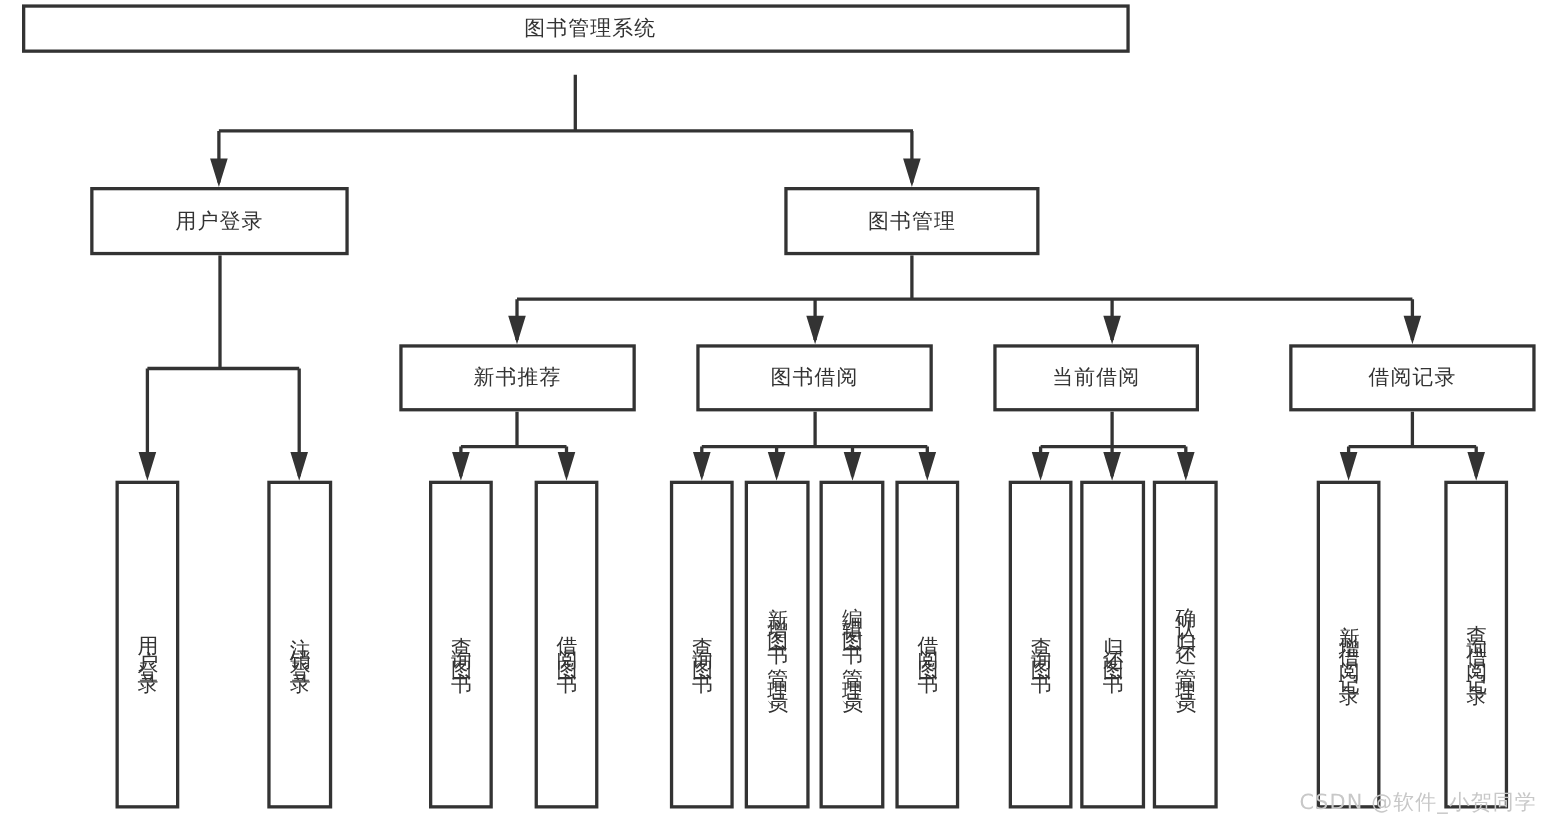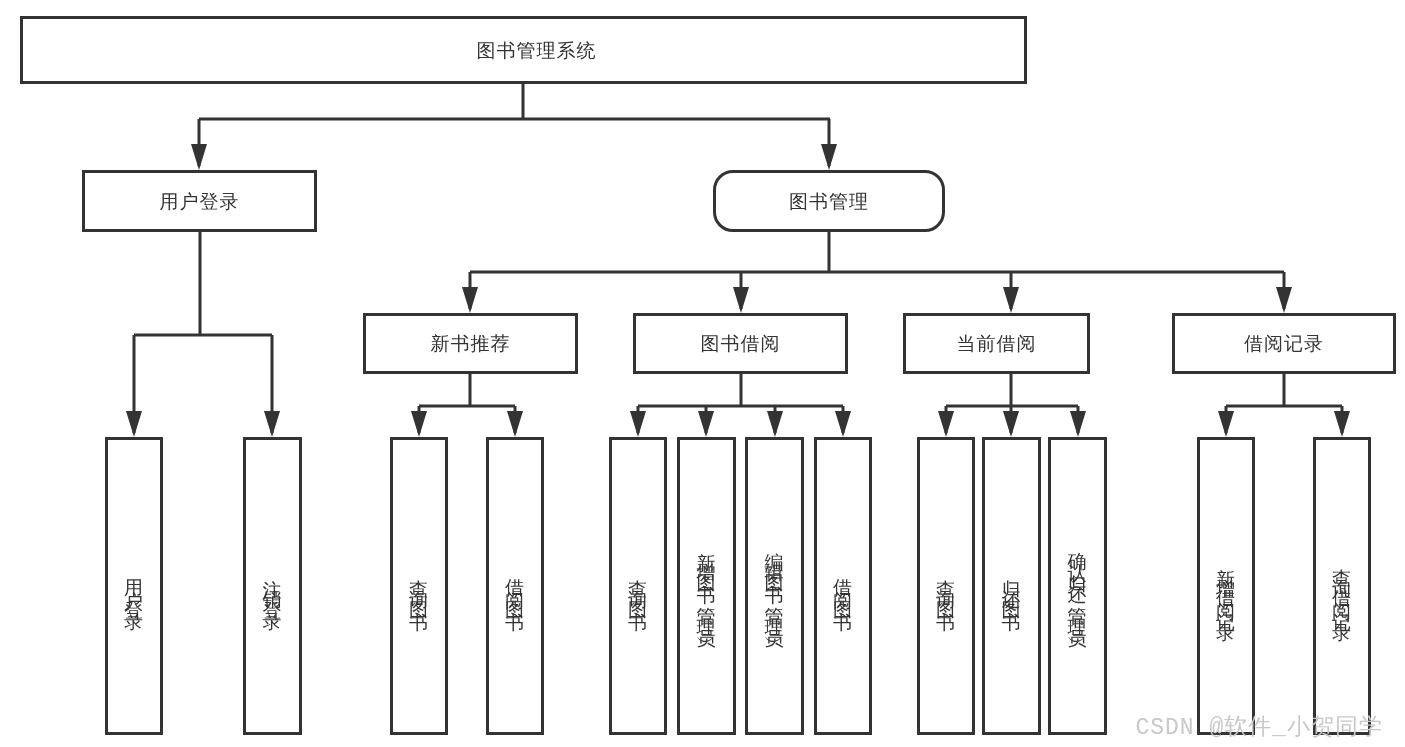--- a/index.html
+++ b/index.html
@@ -47,27 +47,26 @@
     white-space: nowrap;
   }
   .box.v {
     writing-mode: vertical-rl;
     text-orientation: mixed;
     letter-spacing: 11px;
     font-size: 19px;
   }
   .watermark {
     position: absolute;
-    right: 22px;
+    right: 8px;
     bottom: 5px;
     color: var(--watermark, #c8c8c8);
-    font-size: 23px;
+    font-size: 19px;
     letter-spacing: 1px;
     white-space: nowrap;
-    font-family: Liberation Mono, monospace;
   }
 </style>
 </head>
 <body>
 
 <div class="canvas">
 
   <svg class="connectors" width="1405" height="747" viewBox="0 0 1405 747" aria-hidden="true">
     <path class="line" d="
       M523 68 V119 M199 119 H830 M199 119 V166 M829 119 V166
@@ -83,24 +82,24 @@
       M1003 287 L1019 287 L1011 313 Z M1276 287 L1292 287 L1284 313 Z
       M126 411 L142 411 L134 437 Z M264 411 L280 411 L272 437 Z
       M411 411 L427 411 L419 437 Z M507 411 L523 411 L515 437 Z
       M630 411 L646 411 L638 437 Z M698 411 L714 411 L706 437 Z
       M767 411 L783 411 L775 437 Z M835 411 L851 411 L843 437 Z
       M938 411 L954 411 L946 437 Z M1003 411 L1019 411 L1011 437 Z
       M1070 411 L1086 411 L1078 437 Z
       M1218 411 L1234 411 L1226 437 Z M1334 411 L1350 411 L1342 437 Z"></path>
   </svg>
 
-  <div class="box h" style="left:20px; top:16px; width:1007px; height:68px;padding-left:26px;">图书管理系统</div>
+  <div class="box h" style="left:20px; top:4px; width:1007px; height:44px;padding-left:26px;">图书管理系统</div>
 
   <div class="box h" style="left:82px; top:170px; width:235px; height:62px;">用户登录</div>
-  <div class="box h" style="left:713px; top:170px; width:232px; height:62px;border-radius:20px;">图书管理</div>
+  <div class="box h" style="left:713px; top:170px; width:232px; height:62px;">图书管理</div>
 
   <div class="box h" style="left:633px; top:313px; width:215px; height:61px;">图书借阅</div>
   <div class="box h" style="left:363px; top:313px; width:215px; height:61px;">新书推荐</div>
   <div class="box h" style="left:903px; top:313px; width:187px; height:61px;">当前借阅</div>
   <div class="box h" style="left:1172px; top:313px; width:224px; height:61px;">借阅记录</div>
 
   <div class="box v" style="left:105px; top:437px; width:58px; height:298px;">用户登录</div>
   <div class="box v" style="left:243px; top:437px; width:59px; height:298px;">注销登录</div>
 
   <div class="box v" style="left:390px; top:437px; width:58px; height:298px;">查询图书</div>

